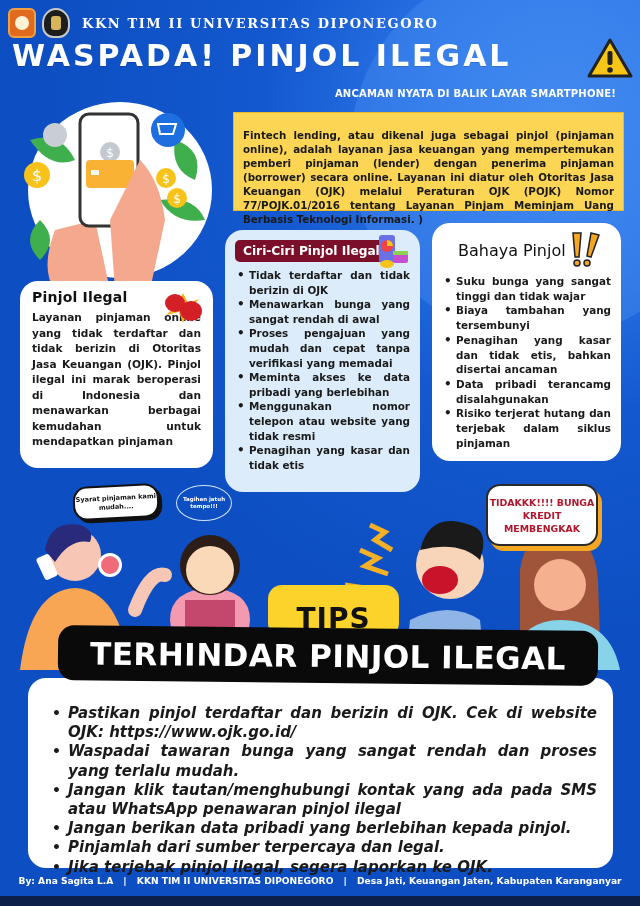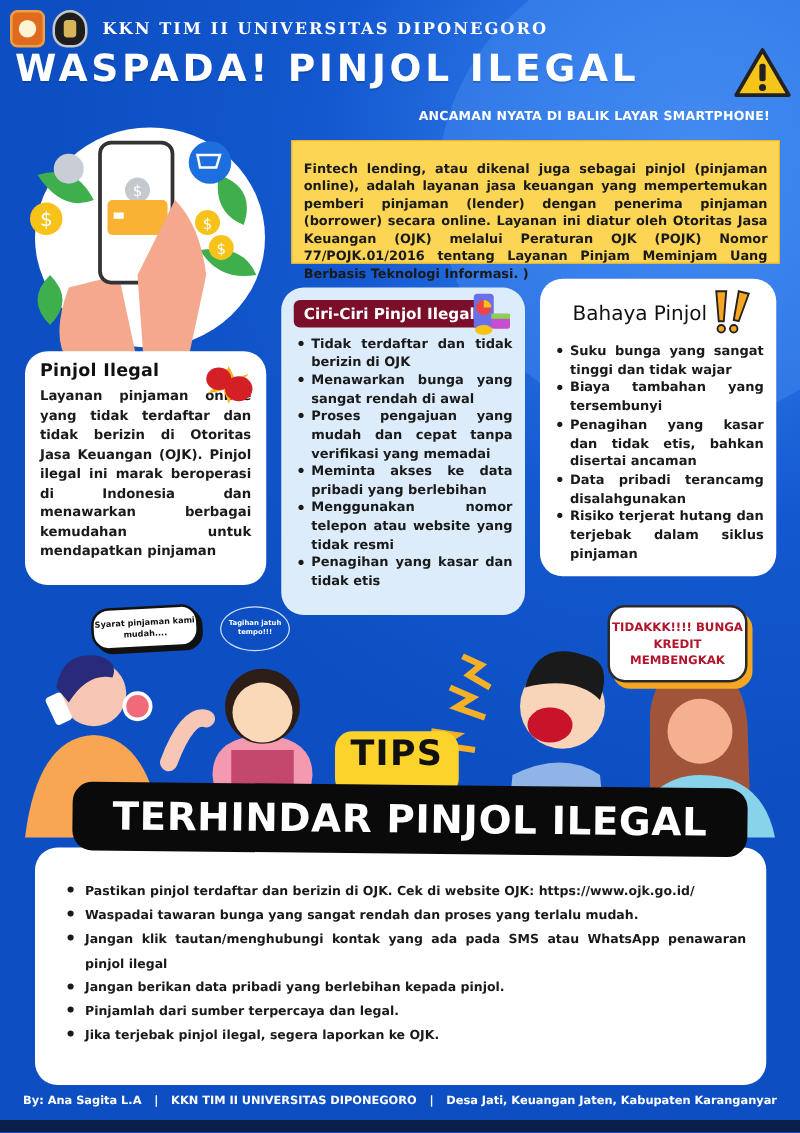--- a/index.html
+++ b/index.html
@@ -85,35 +85,35 @@
   .bubble-1 { left: 73px; top: 15px; width: 86px; height: 34px; font-size: 6.5px; line-height: 9px; padding-top: 7px; transform: rotate(-3deg); }
   .cloud-2 {
     position: absolute; left: 176px; top: 15px; width: 56px; height: 36px; border-radius: 50%;
     border: 1.5px solid #cfe1ff; color: #fff; font-size: 5.5px; font-weight: bold; text-align: center; padding-top: 10px; line-height: 7px;
   }
   .bubble-3 {
     left: 486px; top: 14px; width: 112px; height: 62px; color: #b2162c; font-size: 9.4px;
     line-height: 13px; padding-top: 10px; border-color: #2a2a2a; box-shadow: 4px 5px 0 #f5a623;
   }
   .tips-badge {
-    position: absolute; left: 268px; top: 585px; width: 99px; height: 52px; background: #fcd32a;
+    position: absolute; left: 268px; top: 585px; width: 131px; height: 52px; background: #fcd32a;
     border-radius: 14px; display: flex; align-items: flex-start; justify-content: center;
-    font-size: 28px; font-weight: 900; color: #111; padding-top: 1px; letter-spacing: 1px;
+    font-size: 28px; font-weight: 900; color: #111; padding-top: 17px; letter-spacing: 1px;
   }
   .tips-title-bar {
     position: absolute; left: 58px; top: 628px; width: 540px; height: 55px; background: #0a0a0a;
     border-radius: 16px; transform: rotate(0.6deg); display: flex; align-items: center; justify-content: center;
     color: #fff; font-size: 31px; font-weight: 900; letter-spacing: 0.5px; white-space: nowrap;
   }
   .tips-card {
     position: absolute; left: 28px; top: 678px; width: 585px; height: 190px; background: #fff;
     border-radius: 18px; padding: 20px 16px 0 22px;
   }
   .tips-card .bullets { margin-top: 0; }
-  .tips-card .bullets li { font-size: 10px; line-height: 19.2px; padding-left: 18px; }
+  .tips-card .bullets li { font-size: 15px; line-height: 19.2px; padding-left: 18px; font-style: italic; }
   .tips-card .bullets li::before { font-size: 14px; }
 
   .footer {
     position: absolute; left: 0; top: 876px; width: 640px; text-align: center; color: #fff;
     font-size: 9.1px; font-weight: bold; white-space: nowrap;
   }
   .footer .sep { margin: 0 7px; }
   .bottom-strip { position: absolute; left: 0; bottom: 0; width: 640px; height: 10px; background: #0b1f4a; }
 </style>
 </head>

